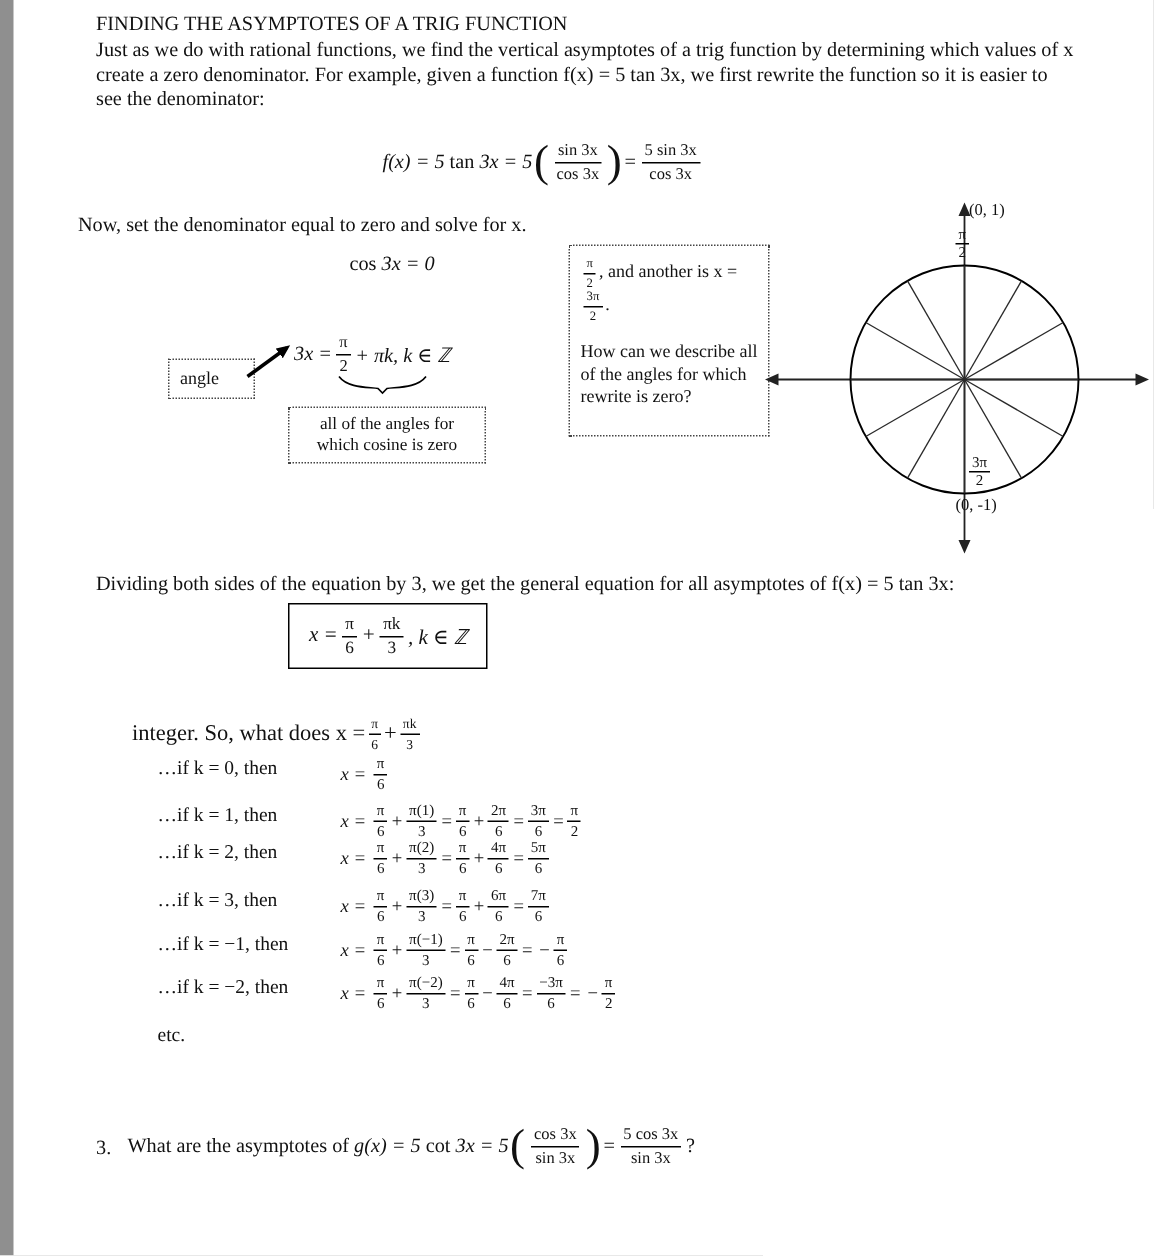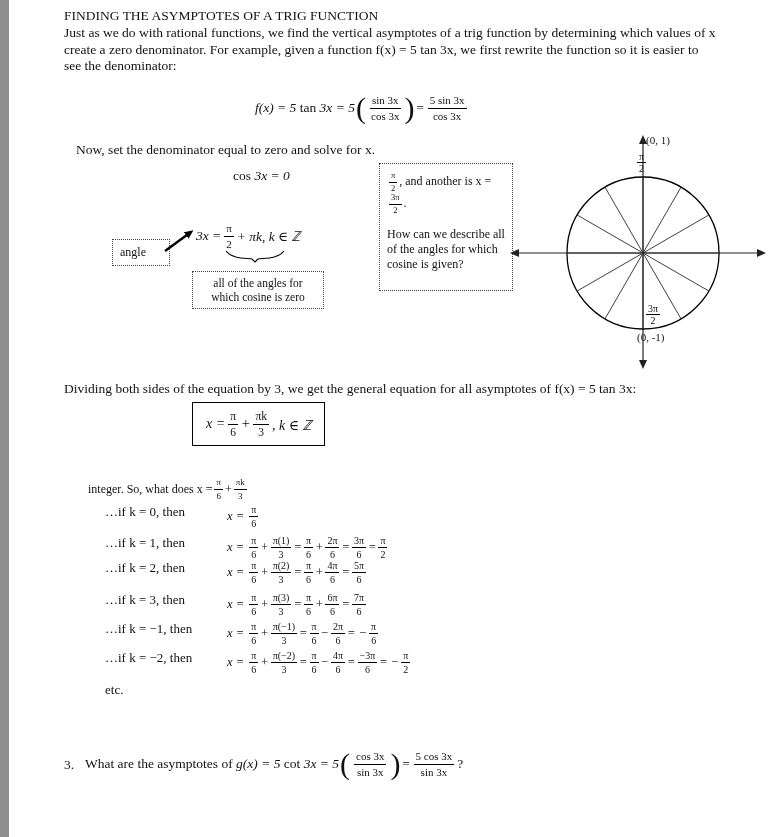--- a/index.html
+++ b/index.html
@@ -18,21 +18,21 @@
   .frac{display:inline-block;text-align:center;vertical-align:middle;line-height:1.12;margin:0 3px;font-style:normal}
   .frac .n{display:block;border-bottom:1px solid #000;padding:0 2px 1px}
   .frac .d{display:block;padding-top:1px}
   .big{font-size:30px;font-weight:400;font-style:normal;line-height:1;margin:0 1px}
   
   .title{left:64px;top:8px;font-size:13.5px}
   .intro{left:64px;top:25px;width:654px}
   .eq1{left:255px;top:86px;height:44px}
   .eq1 .mt{font-size:13.5px}
   .eq1 .frac{font-size:11px}
-  .setdenom{left:76px;top:142px}
+  .setdenom{left:52px;top:142px}
   .coseq{left:233px;top:166px;height:20px}
   .coseq .mt{font-size:13.5px}
   .anglebox{left:112px;top:239px;width:58px;height:27px;border:1px dotted #444;font-size:12px;padding:5px 0 0 7px}
   .arrow1{left:160px;top:222px}
   .angleeq{left:196px;top:218px;height:36px}
   .angleeq .mt{font-size:13.5px}
   .angleeq .frac{font-size:11px}
   .underbrace{left:224px;top:250px}
   .bracebox{left:192px;top:271px;width:132px;border:1px dotted #444;font-size:11.5px;line-height:14px;text-align:center;padding:4px 5px}
   .callout{left:379px;top:163px;width:134px;min-height:128px;border:1px dotted #444;padding:7px 7px}
@@ -47,21 +47,21 @@
   .lbl-01{left:646px;top:134px}
   .frac-top{left:637px;top:151px}
   .frac-bot{left:646px;top:303px}
   .lbl-0n1{left:637px;top:331px}
   .dividing{left:64px;top:381px}
   .boxedeq{left:192px;top:402px;border:1.5px solid #000;padding:7px 13px;height:44px}
   .boxedeq .mt{font-size:14px}
   .boxedeq .frac{font-size:11.5px}
   .kp1{left:88px;top:460px}
   .kp2{left:88px;top:476px;height:26px}
-  .kp2 .mt{font-size:12px;white-space:pre}
+  .kp2 .mt{font-size:15px;white-space:pre}
   .kp2 .frac{font-size:9px;margin:0 2px}
   .krow{position:absolute;left:105px;display:flex;align-items:flex-start;height:28px}
   .klabel{width:122px;flex:none;font-size:13px}
   .kexpr{display:flex;align-items:center}
   .kexpr .mt{font-size:12.5px}
   .kexpr .frac{font-size:10px;margin:0 2px}
   .etc{left:105px;top:682px;font-size:13px}
   .q3num{left:64px;top:757px}
   .q3{left:85px;top:743px;height:42px}
   .q3 .mt{font-size:13.5px}
@@ -124,21 +124,21 @@
     </div>
 
   <svg class="abs underbrace" width="64" height="14">
     <path d="M2 1 C 8 9, 22 8, 28 9 L 31 12 L 34 9 C 40 8, 54 9, 60 1" fill="none" stroke="#000" stroke-width="1.1"></path>
   </svg>
 
   <div class="abs bracebox">all of the angles for which cosine is zero</div>
 
   <div class="abs callout">
     <div class="callout-p prose"><span class="frac"><span class="n">π</span><span class="d">2</span></span><span class="mt">, and another is x =</span><span class="frac"><span class="n">3π</span><span class="d">2</span></span><span class="mt">.</span></div>
-    <div class="callout-p prose"><span class="mt">How can we describe all of the angles for which cosine is given?</span></div>
+    <div class="callout-p prose"><span class="mt">How can we describe all of the angles for which rewrite is zero?</span></div>
   </div>
 
   <svg class="abs circle-svg" width="264" height="244">
     <line x1="6" y1="122" x2="254" y2="122" stroke="#222" stroke-width="1.2"></line>
     <polygon points="2,122 11,118 11,126" fill="#222"></polygon>
     <polygon points="258,122 249,118 249,126" fill="#222"></polygon>
     <line x1="135" y1="10" x2="135" y2="232" stroke="#222" stroke-width="1.2"></line>
     <polygon points="135,4 131,13 139,13" fill="#222"></polygon>
     <polygon points="135,238 131,229 139,229" fill="#222"></polygon>
     <circle cx="135" cy="122" r="76" fill="none" stroke="#000" stroke-width="1.3"></circle>

